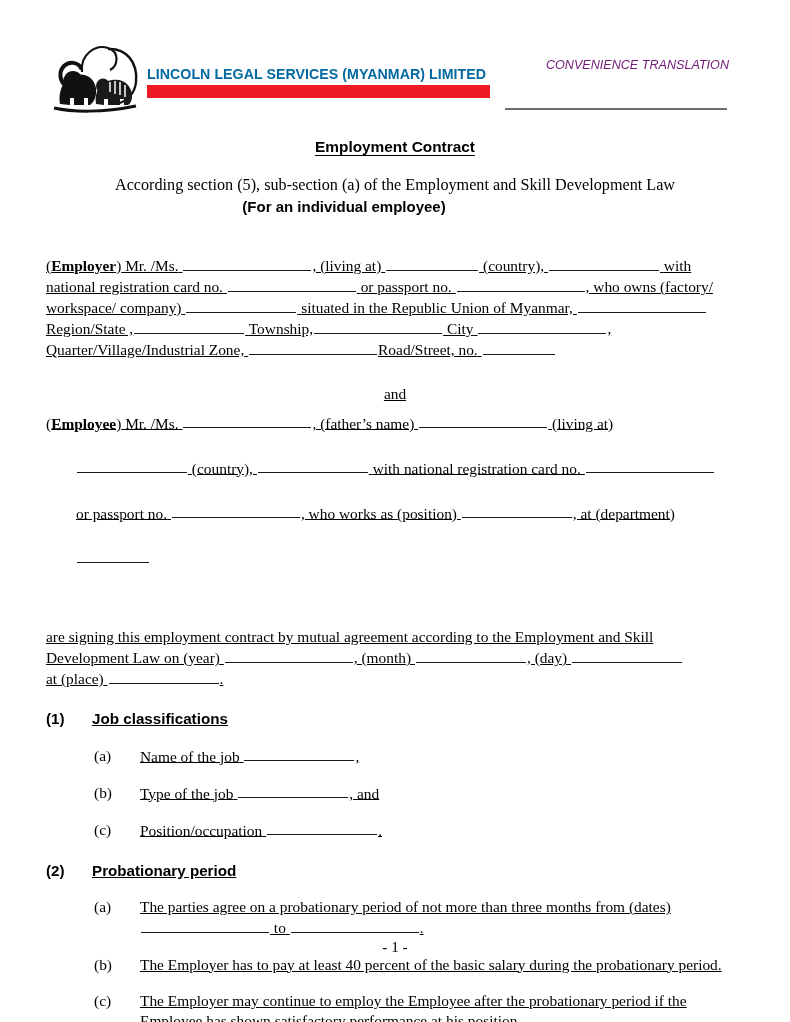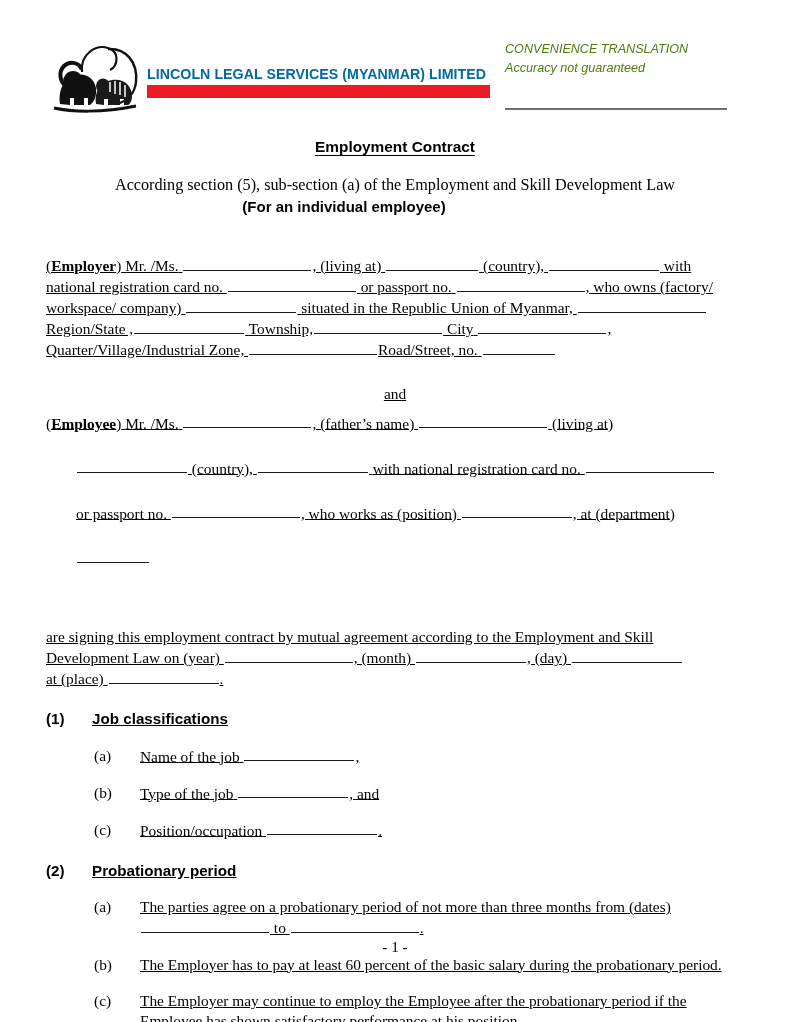--- a/index.html
+++ b/index.html
@@ -57,27 +57,27 @@
   .company-bar {
     margin-top: 2px;
     width: 343px;
     height: 13px;
     background: #ed1c24;
   }
 
   .translation-note {
     position: absolute;
     left: 505px;
-    top: 40px;
+    top: 56px;
     width: 224px;
-    text-align: left;
+    text-align: right;
     font-family: "Liberation Sans", sans-serif;
     font-style: italic;
     font-size: 12.6px;
-    color: #4d7c0f;
+    color: #701a75;
     line-height: 18.5px;
   }
   .translation-rule {
     position: absolute;
     left: 505px;
     top: 108px;
     width: 222px;
     height: 1.6px;
     background: #6e6e6e;
   }
@@ -241,21 +241,20 @@
       </svg>
     </div>
 
     <div class="company-block">
       <div class="company-name">LINCOLN LEGAL SERVICES (MYANMAR) LIMITED</div>
       <div class="company-bar"></div>
     </div>
 
     <div class="translation-note">
       <div>CONVENIENCE TRANSLATION</div>
-      <div>Accuracy not guaranteed</div>
     </div>
     <div class="translation-rule"></div>
   </div>
 
   <div class="doc-title">
     <span>Employment Contract</span>
   </div>
   <div class="doc-subtitle">According section (5), sub-section (a) of the Employment and Skill Development Law</div>
   <div class="doc-kicker">(For an individual employee)</div>
 
@@ -372,21 +371,21 @@
         <span>The parties agree on a probationary period of not more than three months from (dates)</span>
         <span class="cont-indent">
           <span class="blank b-xl"></span>
           <span>to</span>
           <span class="blank b-xl"></span><span>.</span>
         </span>
       </div>
 
       <div class="sub-item">
         <span class="marker">(b)</span>
-        <span>The Employer has to pay at least 60 percent of the basic salary during the probationary period.</span>
+        <span>The Employer has to pay at least 40 percent of the basic salary during the probationary period.</span>
       </div>
 
       <div class="sub-item">
         <span class="marker">(c)</span>
         <span>The Employer may continue to employ the Employee after the probationary period if the Employee has shown satisfactory performance at his position.</span>
       </div>
     </div>
 
   </div>
 

